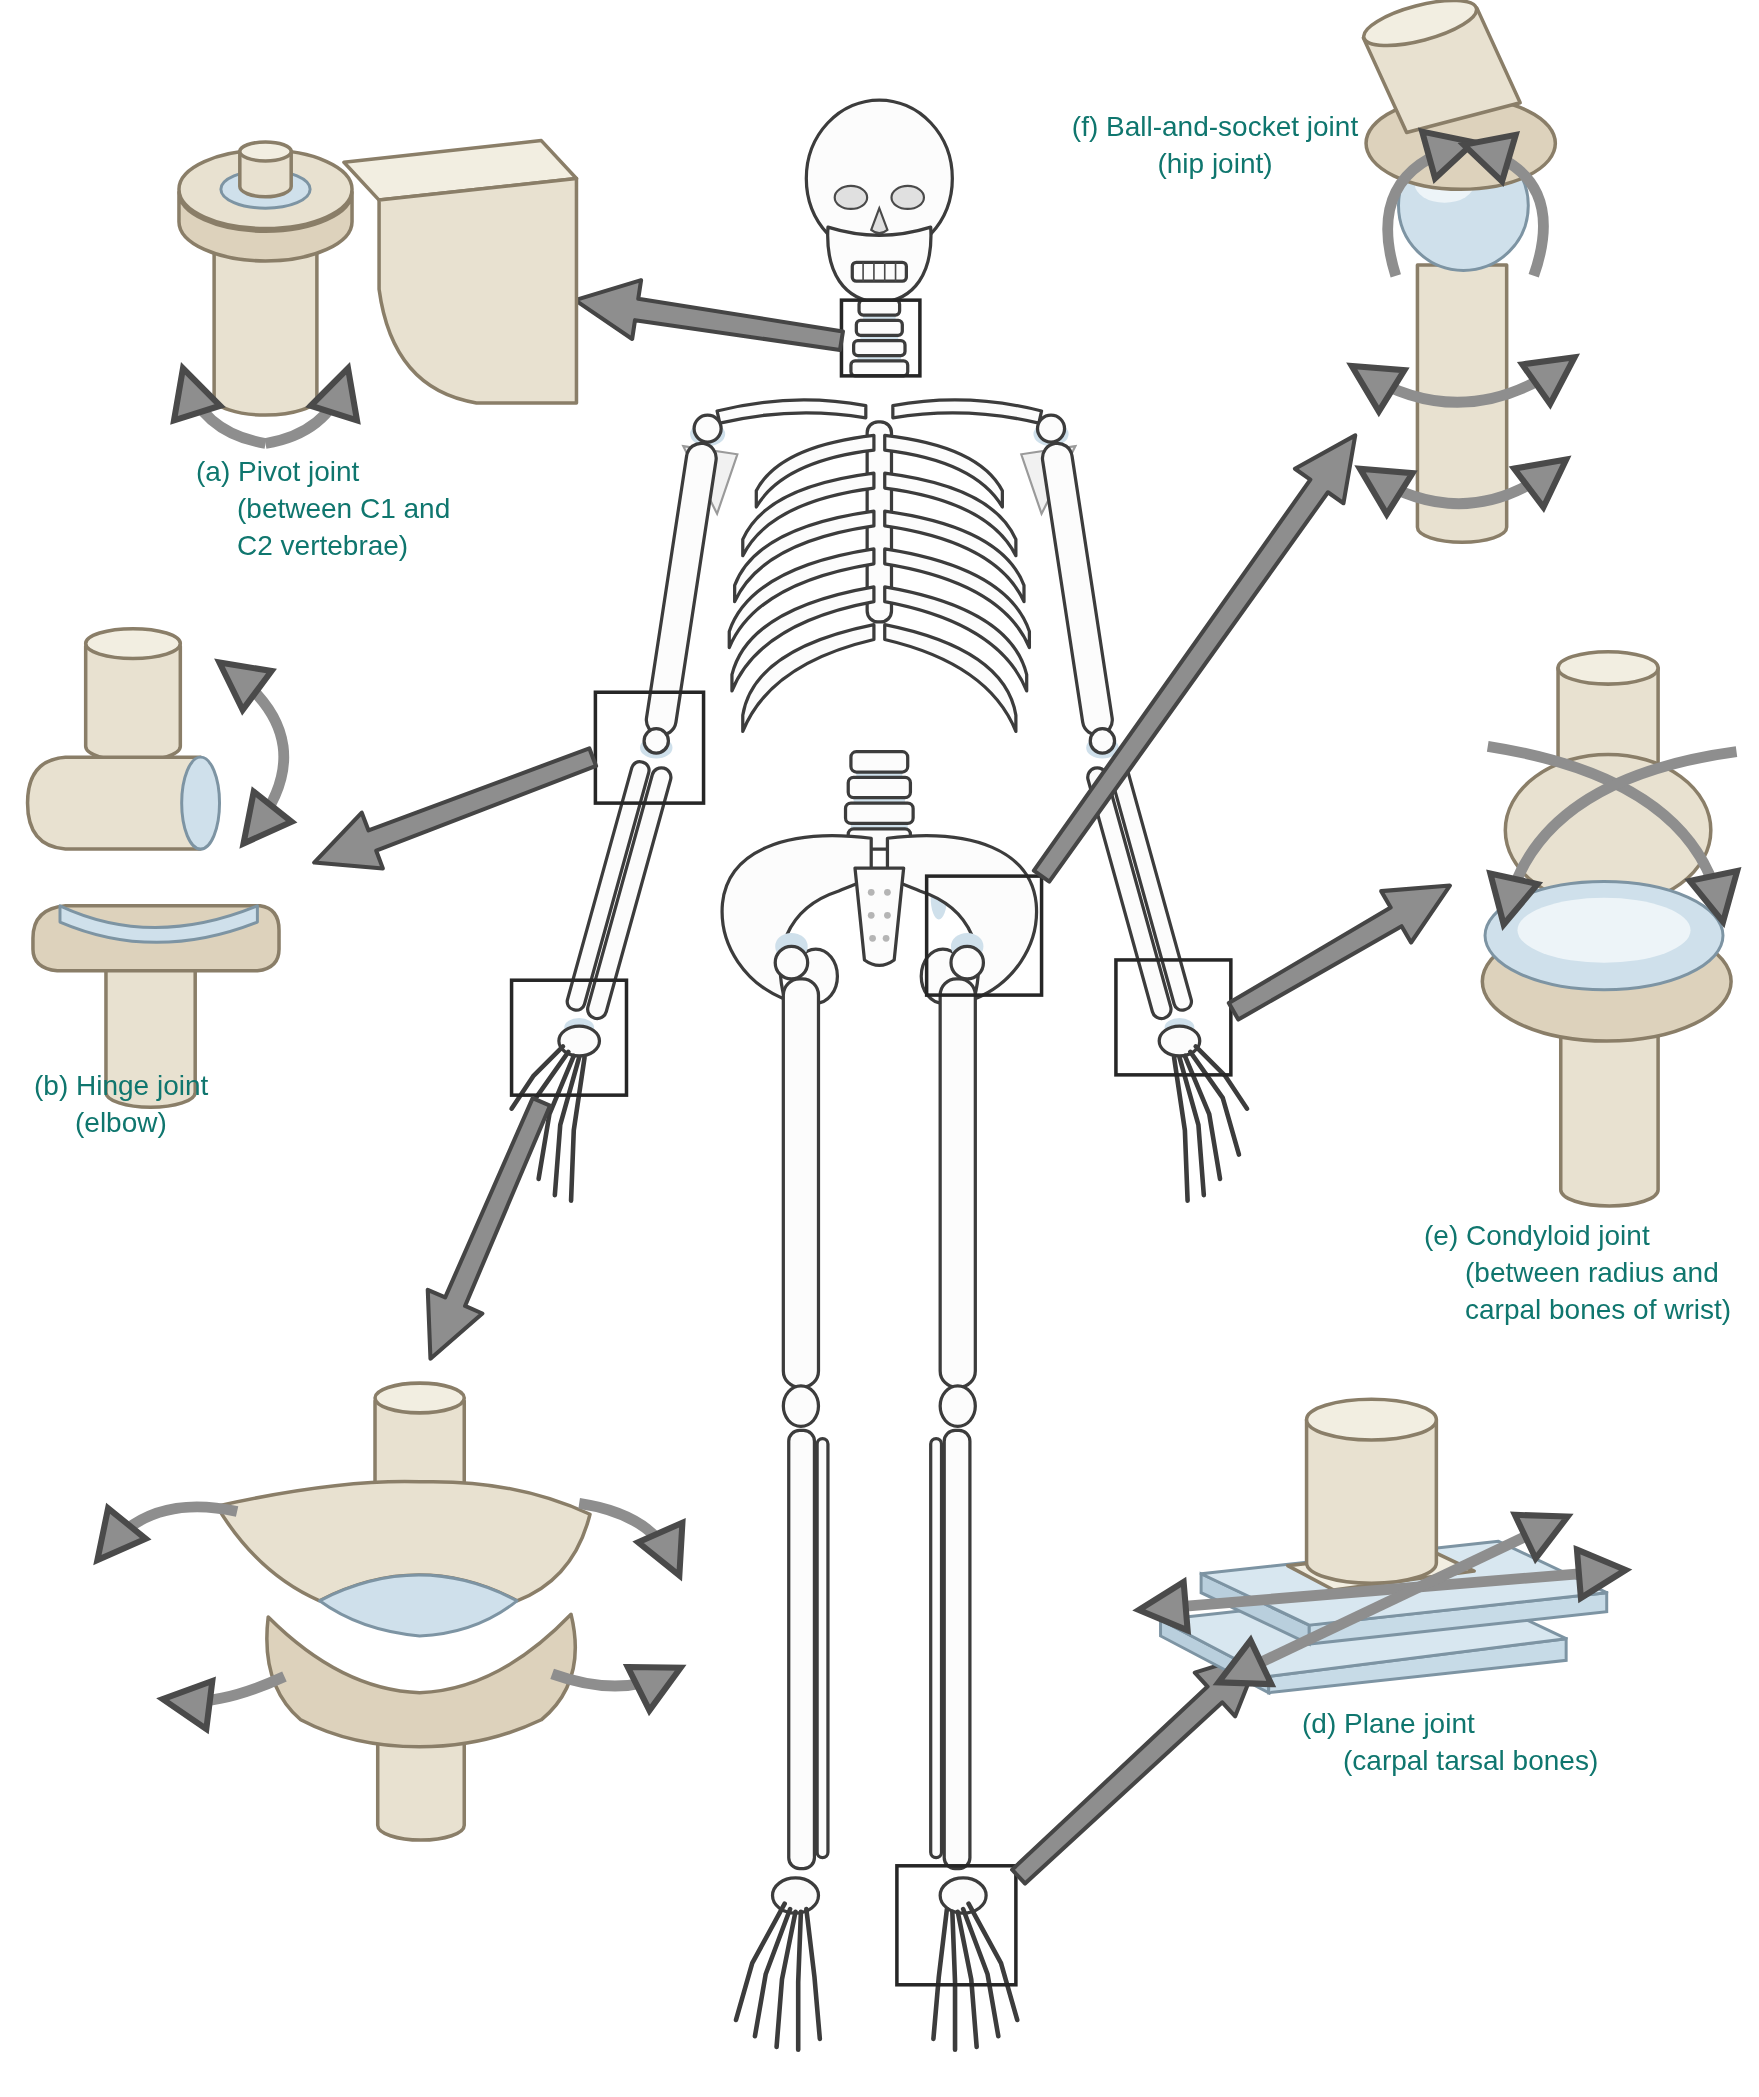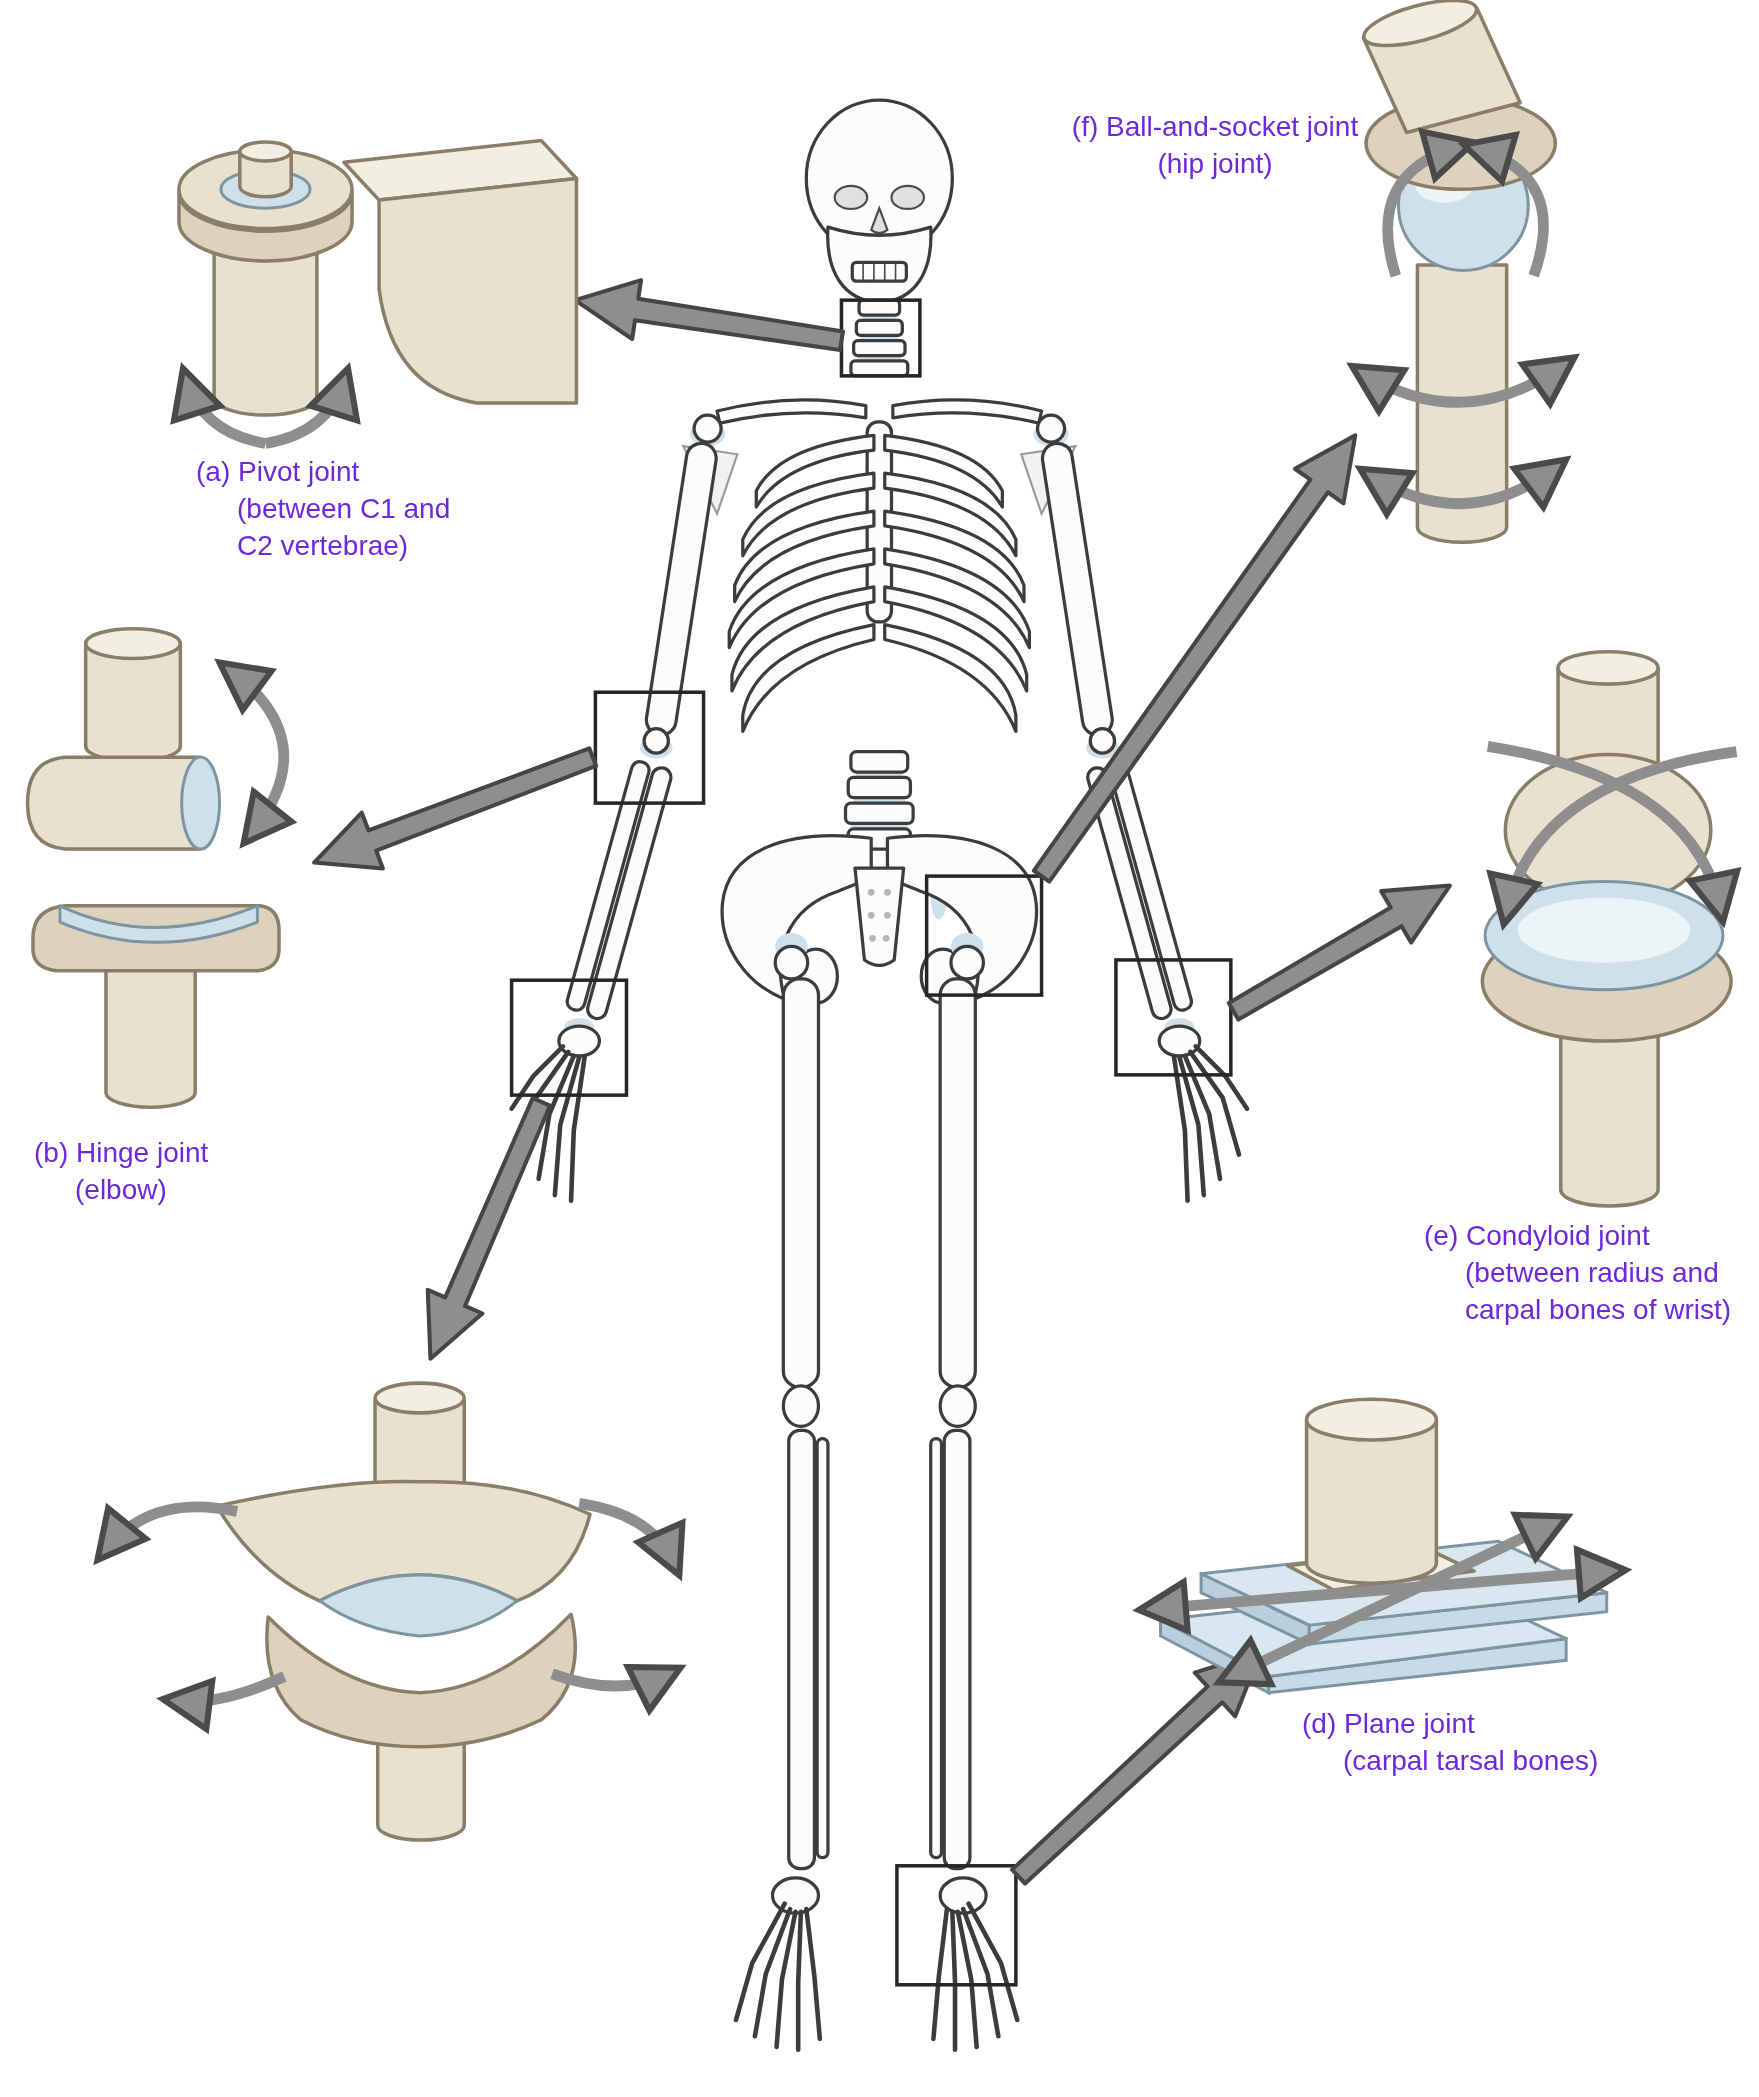--- a/index.html
+++ b/index.html
@@ -22,21 +22,21 @@
   .cart{fill:var(--cartilage);stroke:var(--cartilage_outline);stroke-width:2.2;stroke-linejoin:round;}
   .cart-hi{fill:#edf4f8;stroke:none;}
   .plate-top{fill:#d8e7f0;stroke:var(--cartilage_outline);stroke-width:2.2;stroke-linejoin:round;}
   .plate-front{fill:#c7dbe7;stroke:var(--cartilage_outline);stroke-width:2.2;}
   .plate-side{fill:#b9cfdd;stroke:var(--cartilage_outline);stroke-width:2.2;}
 
   .motion{fill:none;stroke:var(--arrow);stroke-width:8;stroke-linecap:butt;}
   .hbox{fill:none;stroke:#262626;stroke-width:2.6;}
   .connector{fill:var(--arrow);stroke:var(--arrow_outline);stroke-width:3;stroke-linejoin:round;}
 
-  .label{position:absolute;font-size:28px;line-height:1.32;color:#6d28d9;
+  .label{position:absolute;font-size:28px;line-height:1.32;color:#0f766e;
          white-space:pre-line;padding-left:41px;text-indent:-41px;}
   .label.center{text-align:center;padding-left:0;text-indent:0;}
 </style>
 </head>
 <body>
 
 <div class="canvas">
 
 <svg class="diagram" viewBox="0 0 1301 1551" xmlns="http://www.w3.org/2000/svg">
   <defs>
@@ -284,21 +284,21 @@
     <path class="motion" d="M 1032 204 Q 1008 128 1080 108" marker-end="url(#mh)"></path>
     <path class="motion" d="M 1134 204 Q 1160 130 1092 110" marker-end="url(#mh)"></path>
     <path class="motion" d="M 1008 276 Q 1082 322 1156 270" marker-start="url(#mh)" marker-end="url(#mh)"></path>
     <path class="motion" d="M 1014 352 Q 1084 396 1150 346" marker-start="url(#mh)" marker-end="url(#mh)"></path>
   </g>
 </svg>
 
 <div class="label" style="left:196px;top:454px;width:314px">(a) Pivot joint
 (between C1 and
 C2 vertebrae)</div>
-<div class="label" style="left:34px;top:1135px;width:247px">(b) Hinge joint
+<div class="label" style="left:34px;top:1068px;width:247px">(b) Hinge joint
 (elbow)</div>
 <div class="label" style="left:1302px;top:1706px;width:396px">(d) Plane joint
 (carpal tarsal bones)</div>
 <div class="label" style="left:1424px;top:1218px;width:335px">(e) Condyloid joint
 (between radius and
 carpal bones of wrist)</div>
 <div class="label center" style="left:1013px;top:109px;width:404px">(f) Ball-and-socket joint
 (hip joint)</div>
 
 </div>

